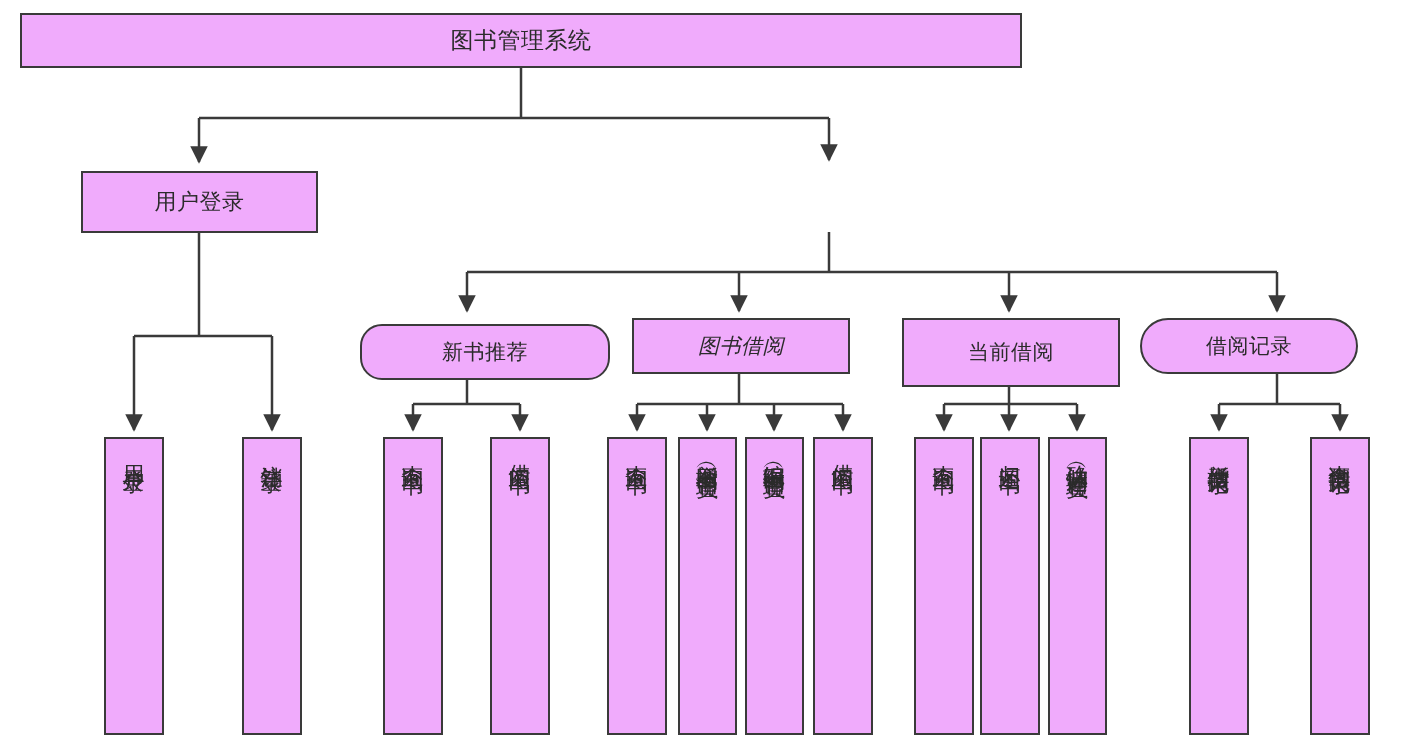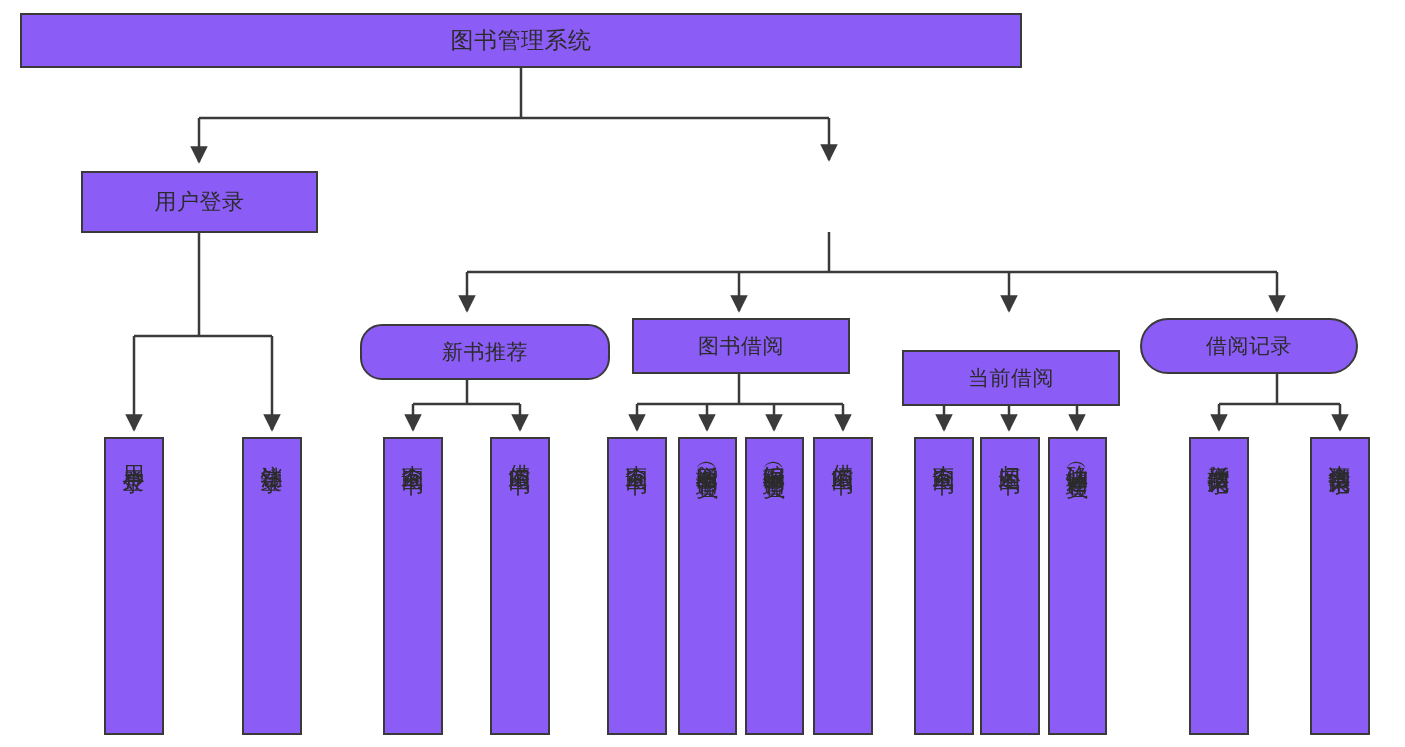--- a/index.html
+++ b/index.html
@@ -22,21 +22,21 @@
     left: 0;
     top: 0;
     width: 1405px;
     height: 747px;
     pointer-events: none;
   }
   .node {
     position: absolute;
     box-sizing: border-box;
     border: 2.5px solid #3a3a3a;
-    background: #8b5cf6;
+    background: #f0abfc;
     display: flex;
     align-items: center;
     justify-content: center;
     color: #2b2b2b;
   }
   .node-label {
     display: block;
     line-height: 1.16;
     letter-spacing: 0.5px;
     white-space: nowrap;
@@ -138,25 +138,25 @@
 
   <div class="node level2" style="left:81px; top:171px; width:237px; height:62px;">
     <span class="node-label">用户登录</span>
   </div>
 
 
   <div class="node level3" style="left:360px; top:324px; width:250px; height:56px;border-radius:22px;">
     <span class="node-label">新书推荐</span>
   </div>
 
-  <div class="node level3" style="left:632px; top:318px; width:218px; height:56px;">
+  <div class="node level3" style="left:632px; top:318px; width:218px; height:56px;font-style:italic;">
     <span class="node-label">图书借阅</span>
   </div>
 
-  <div class="node level3" style="left:902px; top:318px; width:218px; height:56px;margin-top:32px;">
+  <div class="node level3" style="left:902px; top:318px; width:218px; height:69px;">
     <span class="node-label">当前借阅</span>
   </div>
 
   <div class="node level3" style="left:1140px; top:318px; width:218px; height:56px;border-radius:28px;">
     <span class="node-label">借阅记录</span>
   </div>
 
   <div class="node leaf" style="left:104px; top:437px; width:60px; height:298px;">
     <span class="node-label">用户登录</span>
   </div>

